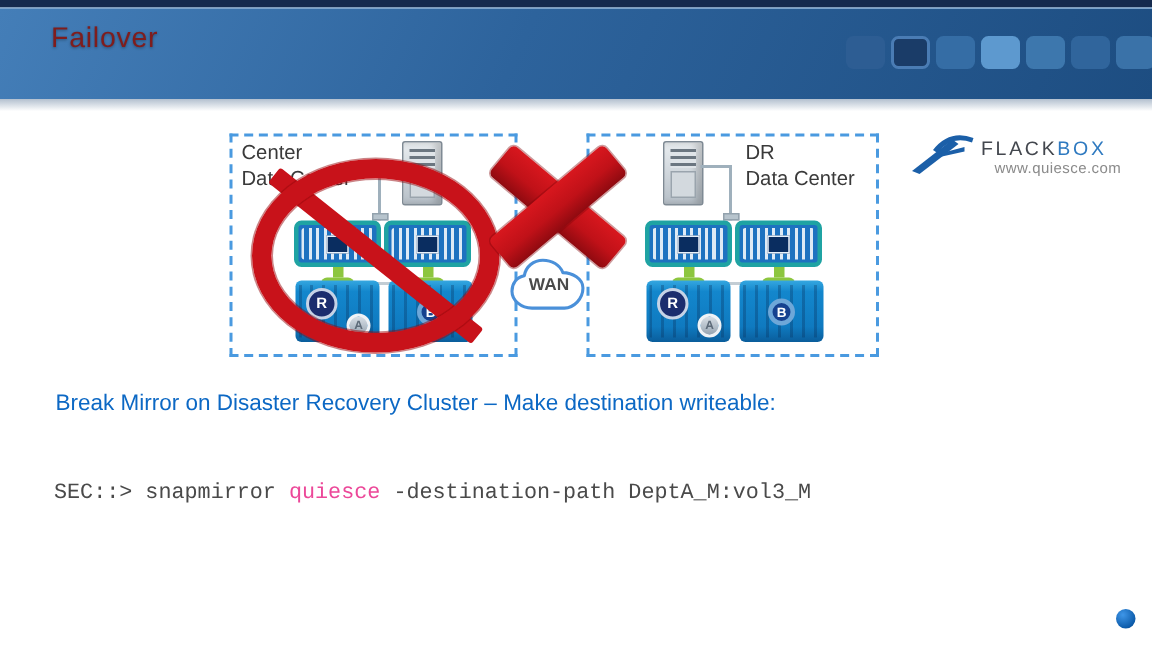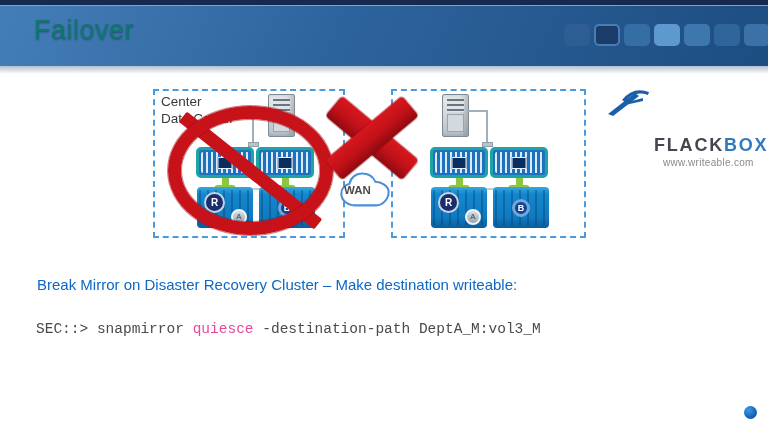--- a/index.html
+++ b/index.html
@@ -7,21 +7,21 @@
   body { font-family:"Liberation Sans", sans-serif; background:#fff; }
   #slide { position:relative; width:768px; height:432px; background:#ffffff; overflow:hidden; }
 
   
   .top-strip { position:absolute; left:0; top:0; width:768px; height:5px; background:#152a4e; }
   .header { position:absolute; left:0; top:5px; width:768px; height:61px;
             background:linear-gradient(115deg,#447eb8 0%, #2d639c 45%, #1d4d81 100%);
             border-top:1px solid #7aa3cd; }
   .header-fade { position:absolute; left:0; top:66px; width:768px; height:9px;
                  background:linear-gradient(180deg,#b3c0cf 0%, #ffffff 90%); }
-  .title { position:absolute; left:34px; top:15px; font-size:27px; color:#0f766e;
+  .title { position:absolute; left:34px; top:15px; font-size:19px; color:#7f1d1d;
            letter-spacing:.5px; text-shadow:0 1px 2px rgba(0,0,0,.35); }
   .sq { position:absolute; top:24px; width:26px; height:22px; border-radius:5px; }
   .sq.s1{left:564px;} .sq.s2{left:594px; border:2px solid #4a7cb4;} .sq.s3{left:624px;}
   .sq.s4{left:654px;} .sq.s5{left:684px;} .sq.s6{left:714px;} .sq.s7{left:744px;}
 
   
   .dc-box { position:absolute; border:2px dashed #4a9ae0; z-index:1; }
   #primary-box { left:153px; top:89px; width:192px; height:149px; }
   #dr-box { left:391px; top:89px; width:195px; height:149px; }
   .dc-label { position:absolute; font-size:13.5px; color:#3a3a3a; line-height:17px; z-index:2; }
@@ -99,32 +99,32 @@
 
   
   .redx { position:absolute; left:331px; top:99px; width:82px; height:78px; z-index:6; }
   .redx .bar { position:absolute; width:100px; height:26px; left:-9px; top:26px;
                background:linear-gradient(180deg,#d8171e 0%, #c01118 55%, #8f0a10 100%);
                border-radius:4px; box-shadow:0 0 0 1px rgba(130,6,10,.4); }
   .redx .b1 { transform:rotate(40deg); } .redx .b2 { transform:rotate(-40deg); }
 
   
   .wan-cloud { position:absolute; left:330px; top:171px; z-index:4; }
-  .wan-label { position:absolute; left:344px; top:184px; width:44px; 
+  .wan-label { position:absolute; left:344px; top:184px; width:44px; text-align:center;
                font-size:11.5px; font-weight:bold; color:#4a4a4a; z-index:5; }
 
   
   .logo-icon { position:absolute; left:607px; top:88px; z-index:2; }
   .logo-text { position:absolute; left:654px; top:91px; z-index:2; }
-  .brand { font-size:18px; font-weight:bold; letter-spacing:1.8px; color:#43474e;margin-top:44px; }
+  .brand { font-size:13px; font-weight:normal; letter-spacing:1.8px; color:#43474e; }
   .brand .bx { color:#2f7ac0; }
   .logo-url { font-size:10px; color:#8a8a8a; margin-top:1px; margin-left:9px; letter-spacing:.3px; }
 
   
-  .heading { position:absolute; left:37px; top:276px; font-size:15px; color:#0c68c4; z-index:2; }
+  .heading { position:absolute; left:37px; top:260px; font-size:15px; color:#0c68c4; z-index:2; }
   .cmds { position:absolute; left:36px; top:281px; font-family:"Liberation Mono", monospace;
           font-size:14.5px; color:#4a4a4a; line-height:19.5px; white-space:pre; z-index:2; }
   .kw { color:#ec4899; }
 
   
   .footer-dot { position:absolute; left:744px; top:406px; width:13px; height:13px; border-radius:50%;
                 background:radial-gradient(circle at 35% 30%, #3e96e8, #0d5cab 70%, #07407d); }
 </style>
 </head>
 <body>
@@ -174,20 +174,24 @@
   <svg class="wan-cloud" width="72" height="40" viewBox="0 0 70 38">
     <path d="M24 33 C17 33 11 28 11 22 C11 17 14 13 19 12 C20 6 25 2 31 2 C37 2 42 5 44 10 C50 10 57 14 57 20 C57 27 51 33 45 33 Z" fill="#ffffff" stroke="#4a90d9" stroke-width="2" stroke-linejoin="round"></path>
   </svg>
   <div class="wan-label">WAN</div>
   <div class="redx">
     <div class="bar b1"></div>
     <div class="bar b2"></div>
   </div>
 
   <div class="dc-box" id="dr-box"></div>
+  <div class="dc-label" id="dr-label">
+    <span>DR</span>
+    <span>Data Center</span>
+  </div>
   <div class="server" id="server-dr"></div>
   <div class="line" id="d-line-h"></div>
   <div class="line" id="d-line-v"></div>
   <div class="plug" id="d-plug"></div>
   <div class="controller" id="ctrl-d1"></div>
   <div class="controller" id="ctrl-d2"></div>
   <div class="stub" id="d-stub1"></div>
   <div class="stub" id="d-stub2"></div>
   <div class="rail" id="d-rail"></div>
   <div class="rail-end" id="d-rend1"></div>
@@ -200,21 +204,21 @@
     <div class="badge badge-b">B</div>
   </div>
 
   <svg class="logo-icon" width="46" height="28" viewBox="0 0 46 28">
     <path d="M1 26 L28 5 L32 8 L6 28 Z" fill="#1b5fa8"></path>
     <path d="M15 12 Q 26 -2 42 4 L41 7 Q 27 2 18 14 Z" fill="#1b5fa8"></path>
     <path d="M17 15 L36 10 L36 13 L18 17 Z" fill="#1b5fa8"></path>
   </svg>
   <div class="logo-text">
     <div class="brand"><span>FLACK</span><span class="bx">BOX</span></div>
-    <div class="logo-url">www.writeable.com</div>
+    <div class="logo-url">www.quiesce.com</div>
   </div>
 
   <div class="heading">Break Mirror on Disaster Recovery Cluster – Make destination writeable:</div>
   <div class="cmds">
     <div><span>SEC::&gt; snapmirror </span><span class="kw">quiesce</span><span> -destination-path DeptA_M:vol3_M</span></div>
   </div>
 
   <div class="footer-dot"></div>
 </div>
 

